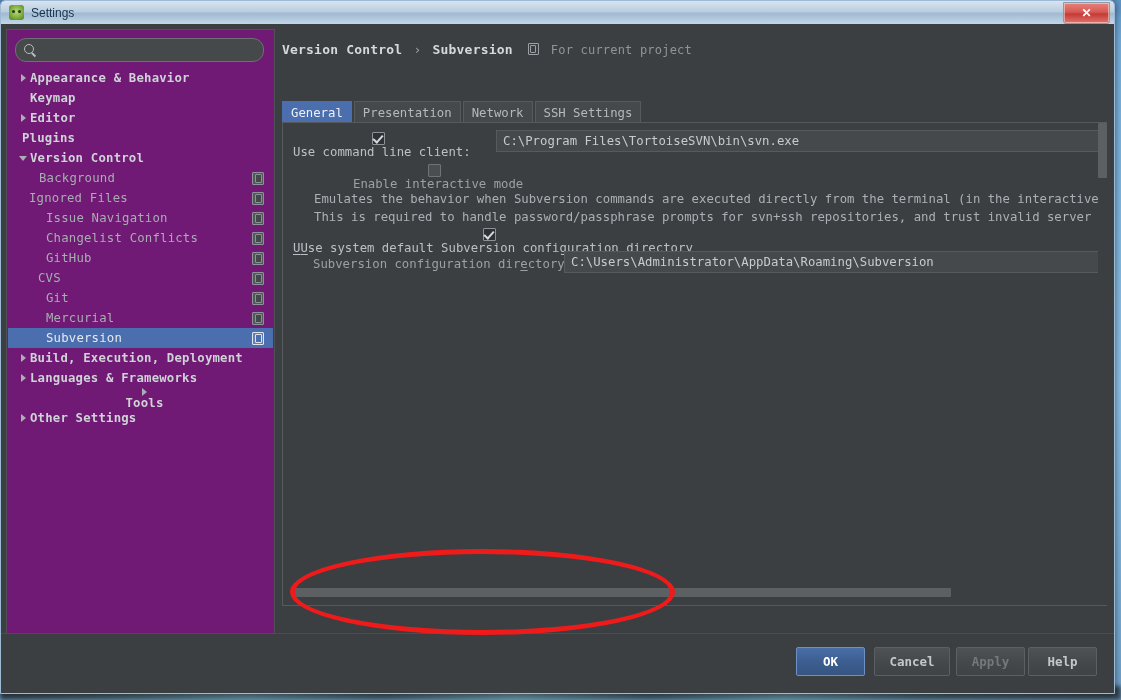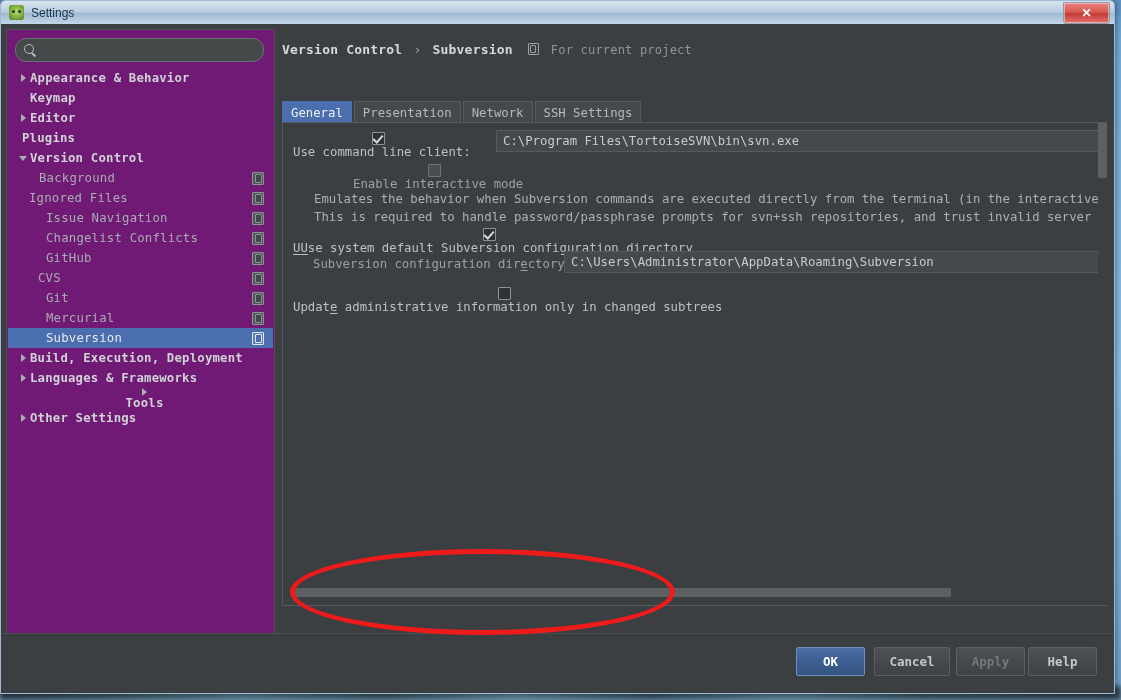--- a/index.html
+++ b/index.html
@@ -371,24 +371,20 @@
         <div class="fieldrow" style="left:10px;top:105px;">
           <span class="cb checked"></span>
           <span class="lbl"><span class="u">U</span><span id="sysdeflbl"><span class="u">U</span>se system default Subversion configuration directory</span></span>
         </div>
 
         <div class="desc" style="left:30px;top:132px;color:#9aa0a4;">
           <span id="cfgdirlbl">Subversion configuration dir<span class="u">e</span>ctory:</span>
         </div>
         <div class="txtfield" style="position:absolute;left:281px;top:128px;width:818px;">C:\Users\Administrator\AppData\Roaming\Subversion</div>
 
-        <div class="fieldrow" style="left:10px;top:164px;">
-          <span class="cb"></span>
-          <span class="lbl"><span id="updadmlbl">Updat<span class="u">e</span> administrative information only in changed subtrees</span></span>
-        </div>
 
         <div id="hscroll">
           <div class="thumb"></div>
         </div>
       </div>
 
       <div id="vscroll">
         <div class="thumb"></div>
       </div>
     </div>

